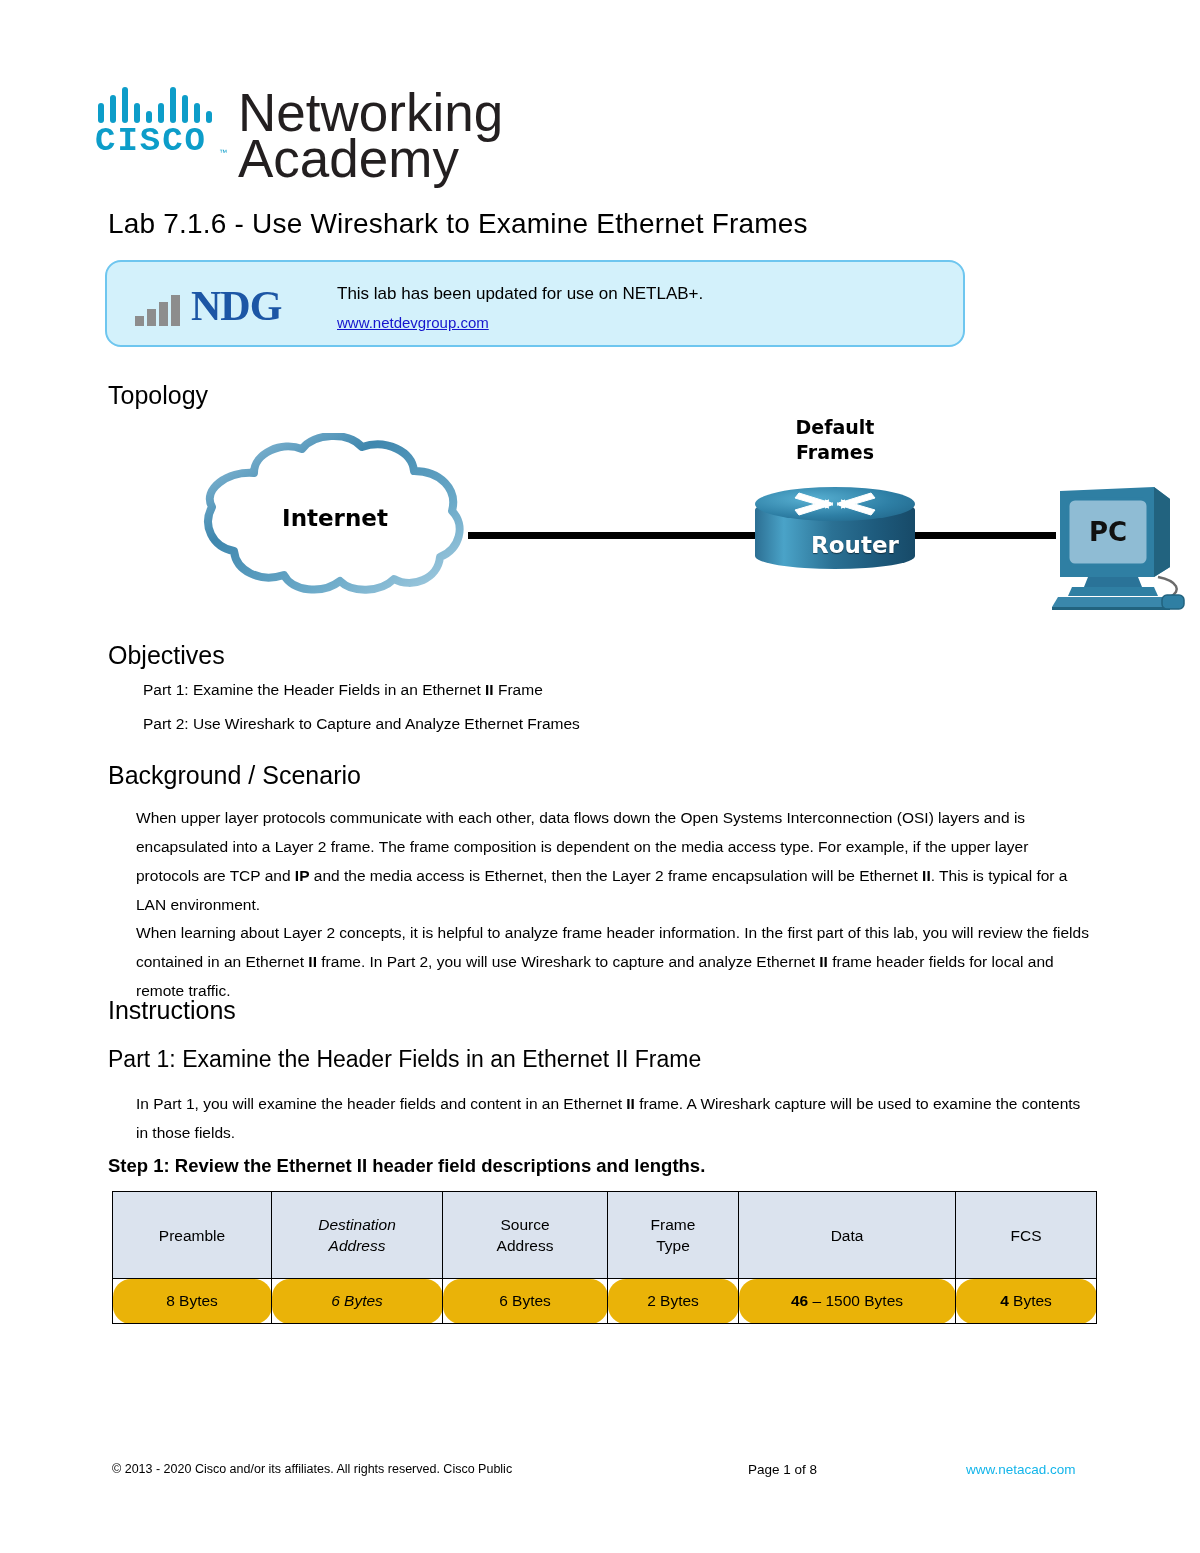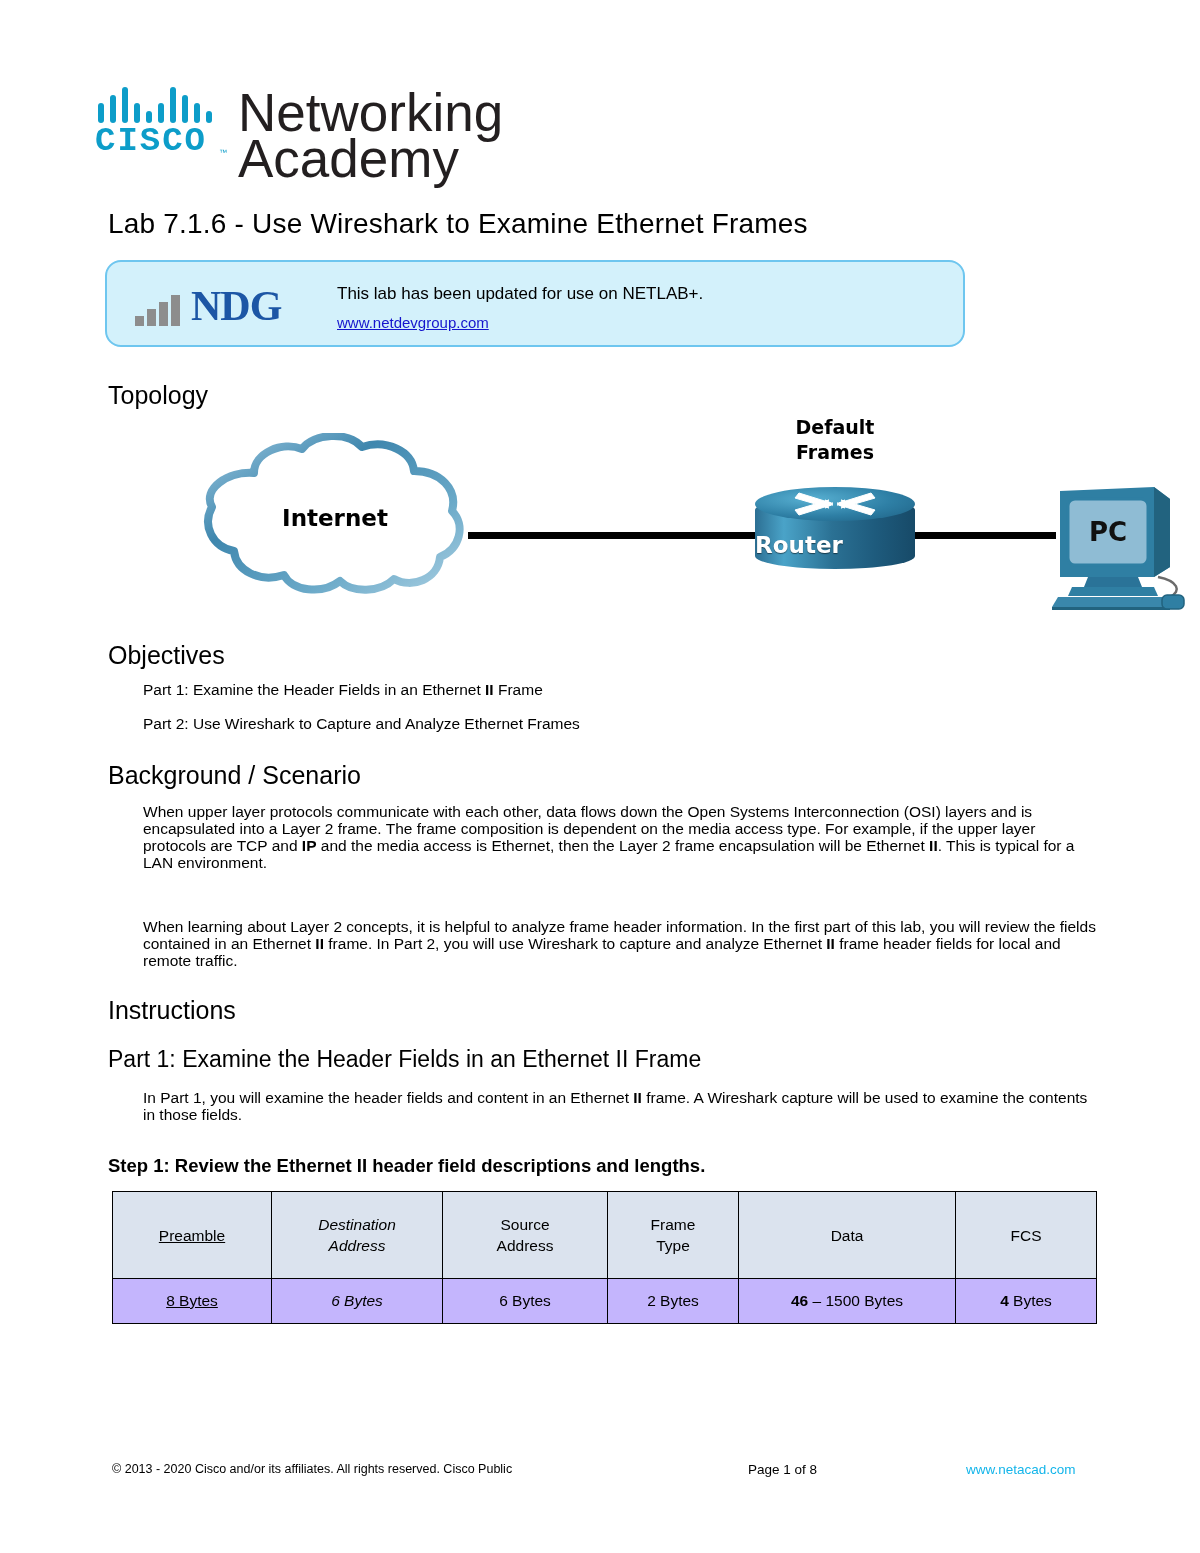--- a/index.html
+++ b/index.html
@@ -162,23 +162,23 @@
     position: absolute;
     left: 108px;
     font-size: 18.5px;
     font-weight: bold;
     color: #000;
   }
 
   
   .body-p {
     position: absolute;
-    left: 143px;
+    left: 136px;
     font-size: 15.5px;
-    line-height: 17px;
+    line-height: 29px;
     color: #000;
   }
   .obj-line {
     position: absolute;
     left: 143px;
     font-size: 15.5px;
     color: #000;
   }
 
   
@@ -242,25 +242,27 @@
     position: absolute;
     left: 0; top: 0px;
     width: 160px; height: 34px;
     background: radial-gradient(ellipse at 35% 35%, #58b0d2 0%, #2e7fa5 55%, #1d5e81 100%);
     border-radius: 50%;
   }
   .router-label {
     position: absolute;
     left: 0; top: 45px;
     width: 160px;
+    text-align: center;
     font-family: "DejaVu Sans", sans-serif;
     font-size: 23px;
     font-weight: bold;
     color: #ffffff;
     text-shadow: 0 1px 1px rgba(0,0,0,.5);
+    padding-left: 20px;
   }
   .pc {
     position: absolute;
     left: 862px;
     top: 70px;
     width: 150px;
     height: 125px;
   }
 
   
@@ -278,26 +280,27 @@
     padding: 0;
     color: #000;
   }
   .eth-table tr.hdr td {
     background: #dbe3ee;
     height: 86px;
     line-height: 21px;
     font-size: 15.5px;
   }
   .eth-table tr.val td {
-    background: #c4b5fd;
+    background: #eab308;
     height: 44px;
     font-size: 15.5px;
+    border-radius: 18px;
   }
   .eth-table tr.val td b { font-weight: bold; }
-  .c0 { width: 158px; text-decoration: underline; }
+  .c0 { width: 158px; }
   .c1 { width: 170px; font-style: italic; }
   .c2 { width: 164px; }
   .c3 { width: 130px; }
   .c4 { width: 216px; }
   .c5 { width: 140px; }
 
   
   .footer-left {
     position: absolute;
     left: 112px;

